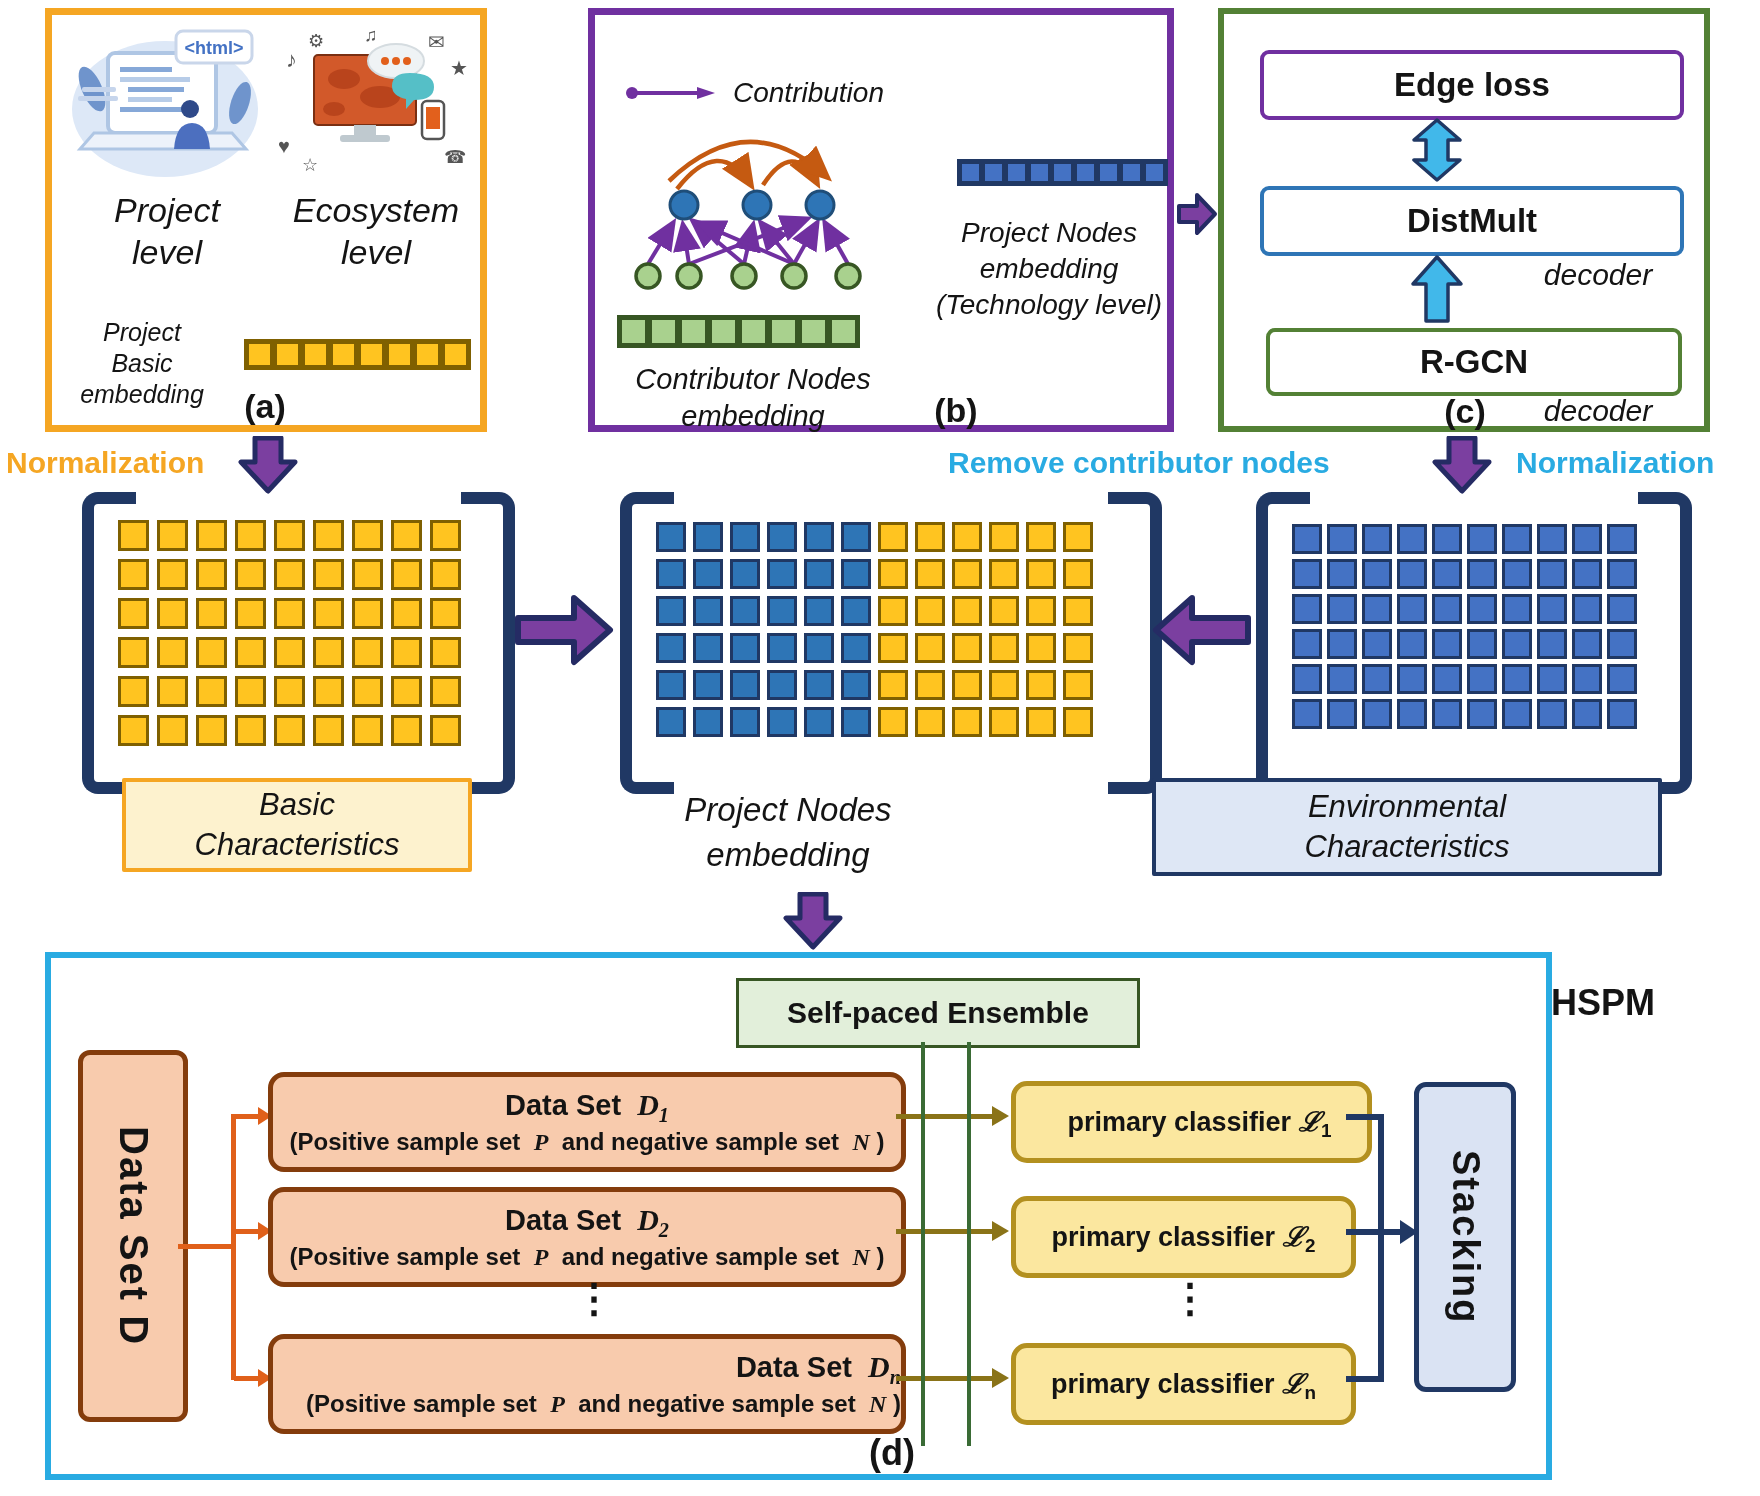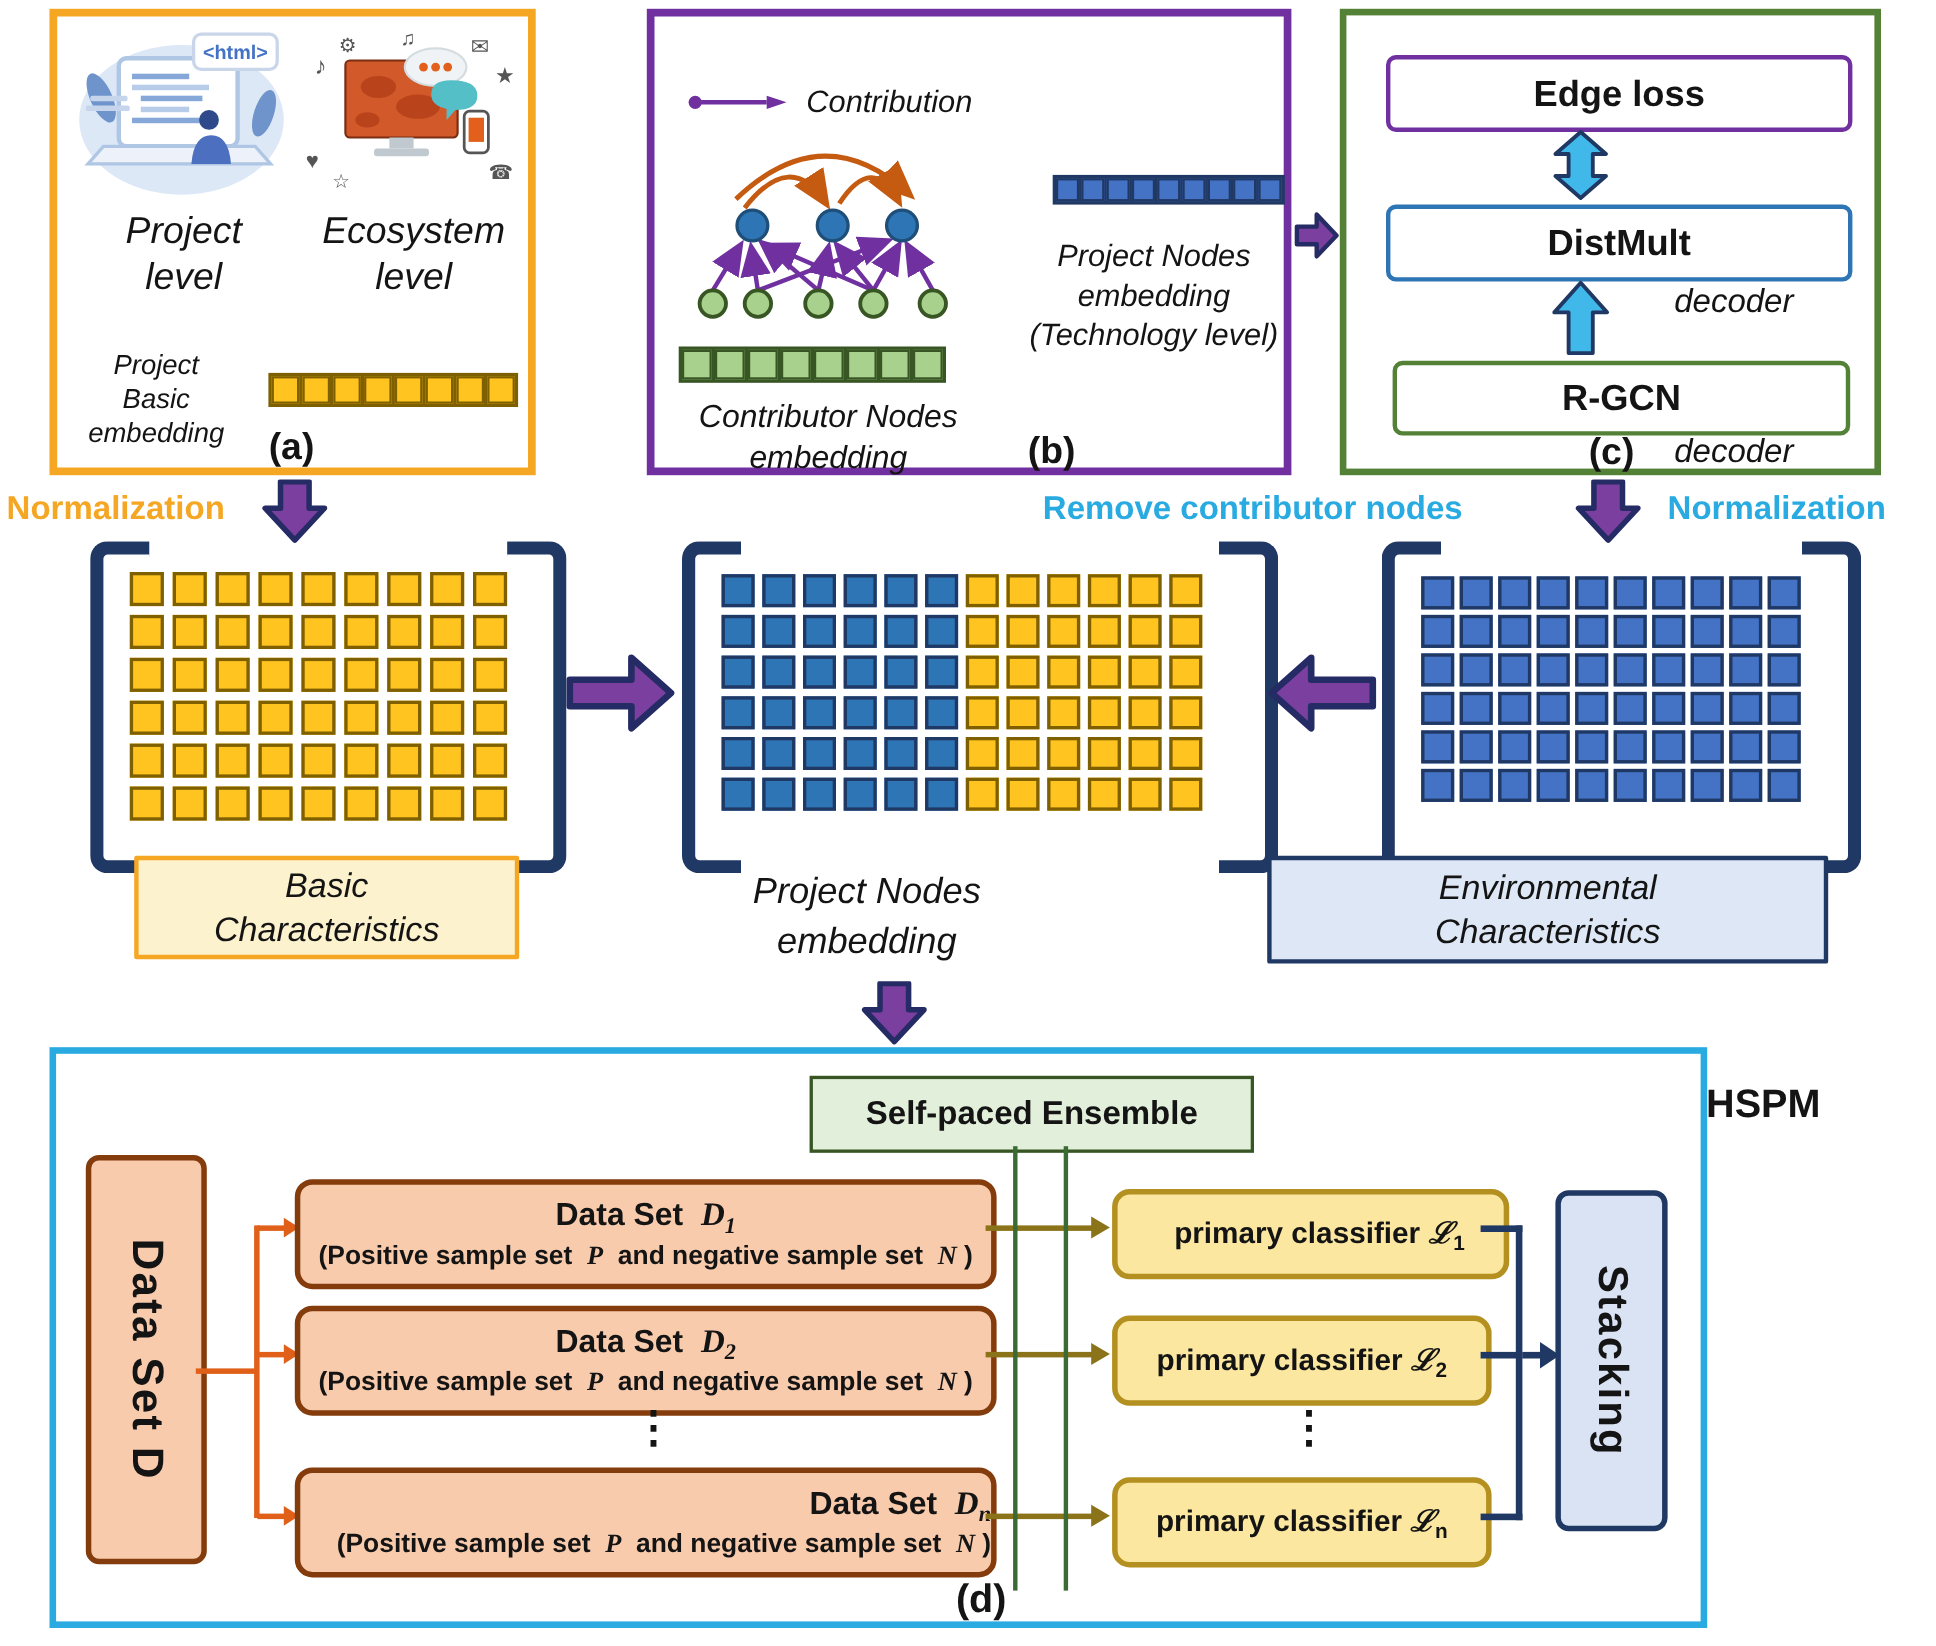--- a/index.html
+++ b/index.html
@@ -16,21 +16,21 @@
   .smcap{font-size:25px;line-height:31px;font-style:italic;text-align:center;}
   .tag{font-size:34px;font-weight:bold;text-align:center;}
   .strip{position:absolute;display:flex;padding:3px;}
   .strip-a{background:#7F6000;}
   .strip-green{background:#375623;}
   .strip-blue{background:#203864;}
   .legend-row{position:absolute;display:flex;align-items:center;gap:14px;}
   .legend-label{font-size:28px;font-style:italic;font-weight:500;}
   .cbox{position:absolute;border-radius:9px;background:#fff;display:flex;align-items:center;justify-content:center;
         font-size:33px;font-weight:bold;}
-  .side-label{position:absolute;font-size:30px;font-style:italic;text-align:left;}
+  .side-label{position:absolute;font-size:30px;font-style:italic;text-align:center;}
   .norm{position:absolute;font-size:30px;font-weight:bold;}
   .bracket{position:absolute;width:42px;height:278px;border:12px solid #203864;}
   .bracket.l{border-right:none;border-radius:16px 0 0 16px;}
   .bracket.r{border-left:none;border-radius:0 16px 16px 0;}
   .grid{position:absolute;}
   .mat-label{position:absolute;display:flex;flex-direction:column;align-items:center;justify-content:center;
              font-size:31px;font-style:italic;line-height:40px;}
   .boxed{border-radius:2px;}
   .basic-box{background:#FDF2CE;border:4px solid #F5A623;}
   .env-box{background:#DEE7F5;border:4px solid #203864;}

